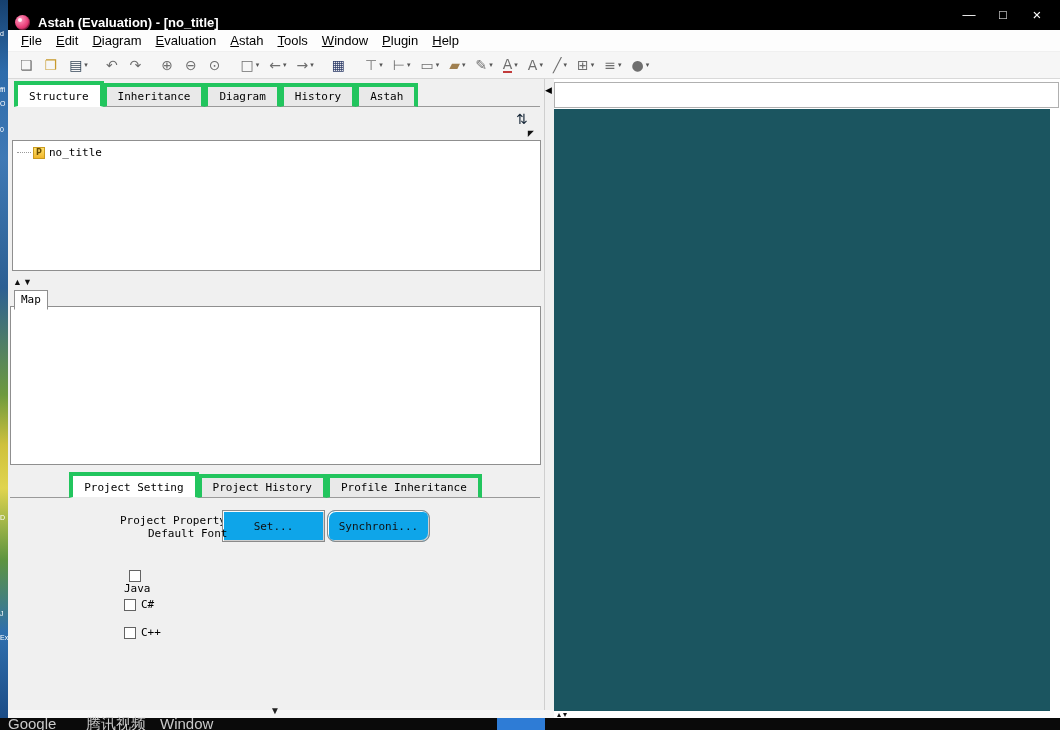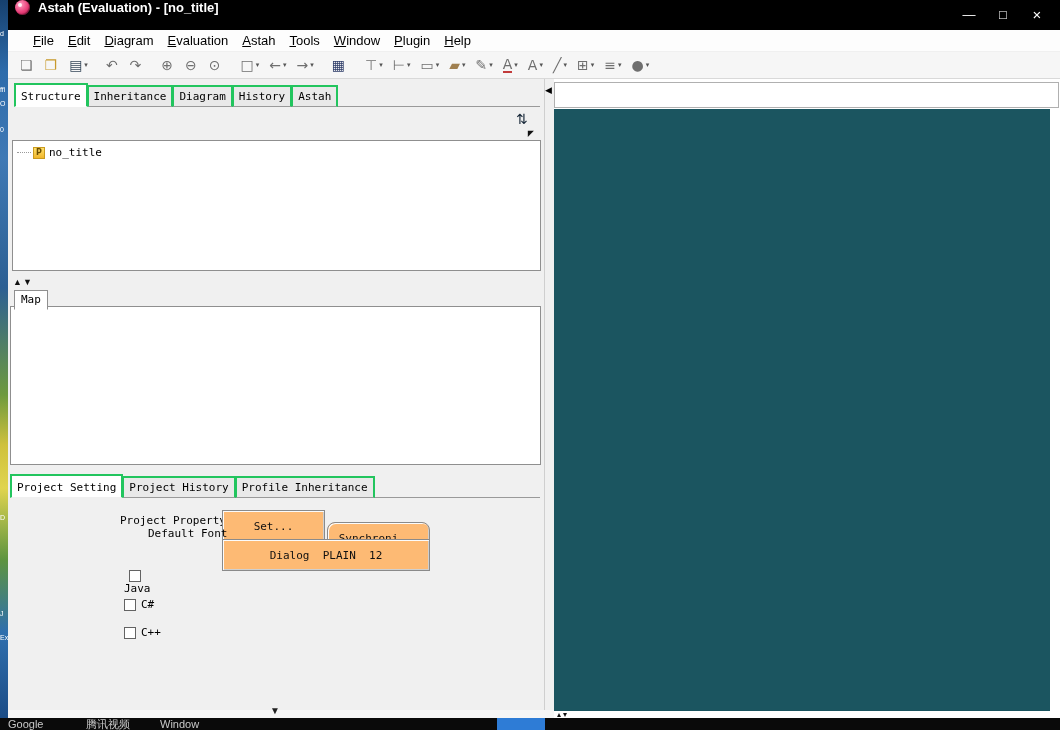--- a/index.html
+++ b/index.html
@@ -7,90 +7,90 @@
   body { position:relative; overflow:hidden; background:#fff; font-family:"Liberation Sans",sans-serif; }
 
   
   .desktop-strip { position:absolute; left:0; top:0; width:8px; height:718px;
     background:linear-gradient(180deg,#16406e 0%,#2e6cab 10%,#3f79b5 22%,#2c5f93 40%,#6e9a3e 55%,#cfc13b 62%,#e0d44f 68%,#5d9440 78%,#2f6fae 88%,#1b4c86 100%); }
   .edge-label { position:absolute; left:0px; color:#fff; font-size:7px; line-height:8px; white-space:nowrap; overflow:hidden; max-width:8px; }
 
   
   .window { position:absolute; left:8px; top:0; width:1052px; height:718px; background:#f0f0f0; }
 
-  .titlebar { position:absolute; left:0; top:0; width:100%; height:30px; background:#000; display:flex; align-items:flex-start; }
+  .titlebar { position:absolute; left:0; top:0; width:100%; height:30px; background:#000; display:flex; align-items:flex-end; }
   .app-icon { width:15px; height:15px; border-radius:50%; margin:0 8px 0 7px;
     background:radial-gradient(circle at 35% 30%, #ff9cc0 0%, #e83e78 55%, #b2124c 100%);
     box-shadow:inset -1px -1px 1px rgba(0,0,0,.4); position:relative; }
   .app-icon::after { content:""; position:absolute; left:3px; top:3px; width:4px; height:4px; border-radius:50%; background:rgba(255,255,255,.85); }
   .title-text { color:#fff; font-size:13px; font-weight:bold; }
   .win-controls { margin-left:auto; display:flex; }
   .wc { width:34px; height:30px; line-height:30px; text-align:center; color:#fff; font-size:13px; cursor:default; }
   .wc.close { margin-right:6px; font-size:15px; }
 
-  .menubar { position:absolute; left:0; top:30px; width:100%; height:22px; background:#fdfdfd; display:flex; align-items:center; padding-left:18px; border-bottom:1px solid #f0f0f0; }
+  .menubar { position:absolute; left:0; top:30px; width:100%; height:22px; background:#fdfdfd; display:flex; align-items:center; padding-left:6px; border-bottom:1px solid #f0f0f0; }
   .menu-item { display:inline-block; padding:2px 7px; font-size:13px; color:#000; }
   .menu-item::first-letter { text-decoration:underline; }
 
   .toolbar { position:absolute; left:0; top:52px; width:100%; height:27px; background:#f6f6f6; border-bottom:1px solid #d9d9d9; display:flex; align-items:center; padding-left:8px; }
   .tb { display:flex; align-items:center; border:none; background:transparent; height:22px; padding:0 4px; margin-right:2px; cursor:default; }
   .tb .g { font-family:"DejaVu Sans",sans-serif; font-size:14px; color:#6f6f6f; line-height:20px; }
   .tb .c { font-size:7px; color:#555; margin-left:2px; }
   .tb.gap { margin-left:8px; }
   .g.yellow { color:#c89a2c; }
   .g.dark { color:#36485a; }
   .g.navy { color:#2b3a67; }
   .g.fill { color:#a08050; }
   .g.fontcolor { border-bottom:2px solid #c23b3b; line-height:14px; }
 
   
   .main { position:absolute; left:0; top:79px; width:100%; height:639px; background:#f6f6f6; }
 
   .left-panel { position:absolute; left:0; top:0; width:537px; height:631px; background:#f0f0f0; border-right:1px solid #cfcfcf; }
 
   .tab-row { position:absolute; left:6px; top:5px; right:4px; height:23px; display:flex; align-items:flex-end; border-bottom:1px solid #9a9a9a; }
-  .tab { display:inline-block; padding:3px 5px; font:11px "DejaVu Sans Mono",monospace; color:#000; background:#e9e9e9; border:2px solid #22c55e; border-bottom:1px solid #9a9a9a; margin-right:-1px; margin-bottom:-1px; white-space:nowrap; cursor:default; }
+  .tab { display:inline-block; padding:3px 11px; font:11px "DejaVu Sans Mono",monospace; color:#000; background:#e9e9e9; border:4px solid #22c55e; border-bottom:1px solid #9a9a9a; margin-right:-1px; margin-bottom:-1px; white-space:nowrap; cursor:default; }
   .tab.active { background:#fff; border-bottom:1px solid #fff; padding-top:5px; z-index:2; }
   .tab.active-gray { background:#fff; border-bottom:1px solid #f0f0f0; padding-top:5px; z-index:2; }
 
   .sync-icon { position:absolute; right:16px; top:32px; font-size:14px; color:#123; font-family:"DejaVu Sans",sans-serif; cursor:default; }
   .tree-collapse { position:absolute; right:10px; top:50px; font-size:8px; color:#111; }
 
   .tree-box { position:absolute; left:4px; top:61px; width:529px; height:131px; background:#fff; border:1px solid #8f8f8f; }
   .tree-node { display:flex; align-items:center; padding:5px 0 0 4px; font:11px "DejaVu Sans Mono",monospace; color:#000; cursor:default; }
   .tree-dots { width:14px; border-top:1px dotted #9a9a9a; margin-right:2px; }
   .project-icon { width:12px; height:12px; background:linear-gradient(180deg,#ffe06a,#f0b62c); border:1px solid #c99a1e; color:#6b4e00; font:bold 8px "DejaVu Sans",sans-serif; text-align:center; line-height:10px; margin-right:4px; }
 
   .split-arrows { position:absolute; left:5px; top:198px; font-size:9px; color:#111; letter-spacing:1px; }
   .split-arrows span { cursor:default; }
 
   .map-tab { position:absolute; left:6px; top:211px; padding:2px 6px 3px; font:11px "DejaVu Sans Mono",monospace; background:#fff; border:1px solid #8f8f8f; border-bottom:1px solid #fff; z-index:2; cursor:default; }
   .map-box { position:absolute; left:2px; top:227px; width:531px; height:159px; background:#fff; border:1px solid #8f8f8f; }
 
-  .bottom-tab-row { position:absolute; left:2px; top:398px; right:4px; height:21px; display:flex; align-items:flex-end; border-bottom:1px solid #9a9a9a; }
+  .bottom-tab-row { position:absolute; left:2px; top:398px; right:4px; height:21px; display:flex; align-items:flex-end; border-bottom:1px solid #9a9a9a;justify-content:center; }
 
   .settings { position:absolute; left:2px; top:419px; width:531px; height:207px; background:#f0f0f0; }
   .s-label { position:absolute; font:11px "DejaVu Sans Mono",monospace; color:#000; white-space:pre; }
-  .btn { position:absolute; height:32px; background:#fdba74; border:1px solid #8a8a8a; box-shadow:inset 1px 1px 0 #fbfbfb, inset -1px -1px 0 #cfcfcf; font:11px "DejaVu Sans Mono",monospace; color:#111; white-space:pre; cursor:default; }
+  .btn { position:absolute; height:32px; background:#0ea5e9; border:1px solid #8a8a8a; box-shadow:inset 1px 1px 0 #fbfbfb, inset -1px -1px 0 #cfcfcf; font:11px "DejaVu Sans Mono",monospace; color:#111; white-space:pre; cursor:default; }
   .cb-row { position:absolute; display:flex; align-items:center; font:11px "DejaVu Sans Mono",monospace; color:#000; cursor:default; }
   .cb { width:12px; height:12px; background:#fff; border:1px solid #636363; margin-right:5px; }
 
   .panel-collapse { position:absolute; left:262px; top:626px; font-size:10px; color:#222; cursor:default; }
 
   .v-splitter { position:absolute; left:537px; top:0; width:9px; height:631px; background:#f0f0f0; }
   .splitter-left-arrow { position:absolute; left:0px; top:6px; font-size:9px; color:#000; cursor:default; }
 
   .right-panel { position:absolute; left:546px; top:0; width:506px; height:639px; background:#fff; }
   .canvas-topbar { position:absolute; left:0; top:3px; right:1px; height:26px; background:#fff; border:1px solid #b0b0b0; }
   .canvas { position:absolute; left:0; top:30px; width:496px; height:602px; }
   .rp-arrows { position:absolute; left:3px; top:631px; font-size:8px; color:#111; letter-spacing:2px; cursor:default; }
 
   
   .taskbar { position:absolute; left:0; top:718px; width:1060px; height:12px; background:#0a0a0a; }
-  .task-item { position:absolute; top:0; color:#c9c9c9; font-size:11px; line-height:12px; white-space:nowrap; cursor:default;text-align:right; }
+  .task-item { position:absolute; top:0; color:#c9c9c9; font-size:15px; line-height:12px; white-space:nowrap; cursor:default;text-align:right; }
   .task-active { position:absolute; top:0; width:48px; height:12px; }
 </style>
 </head>
 <body>
 
 <div class="desktop-strip">
   <span class="edge-label" style="top:30px">d</span>
   <span class="edge-label" style="top:86px">ffi</span>
   <span class="edge-label" style="top:100px">O</span>
   <span class="edge-label" style="top:126px">0</span>
@@ -250,24 +250,23 @@
 
       <div class="bottom-tab-row">
         <span class="tab active-gray">Project Setting</span>
         <span class="tab">Project History</span>
         <span class="tab">Profile Inheritance</span>
       </div>
 
       <div class="settings">
         <span class="s-label" style="left:110px; top:16px;">Project Property</span>
         <button class="btn" style="left:212px; top:12px; width:103px;">Set...</button>
-        <button class="btn" style="left:317px; top:24px; width:103px;border-radius:8px;">Synchroni...</button>
+        <button class="btn" style="left:317px; top:12px; width:103px;border-radius:8px;">Synchroni...</button>
 
         <span class="s-label" style="left:110px; top:29px;margin-left:28px;">Default Font</span>
-        <button class="btn" style="left:212px; top:41px; width:208px;">Dialog  PLAIN  12</button>
 
         <div class="cb-row" style="left:114px; top:72px;flex-direction:column;">
           <span class="cb"></span>
           <span>Java</span>
         </div>
         <div class="cb-row" style="left:114px; top:100px;">
           <span class="cb"></span>
           <span>C#</span>
         </div>
         <div class="cb-row" style="left:114px; top:128px;">

